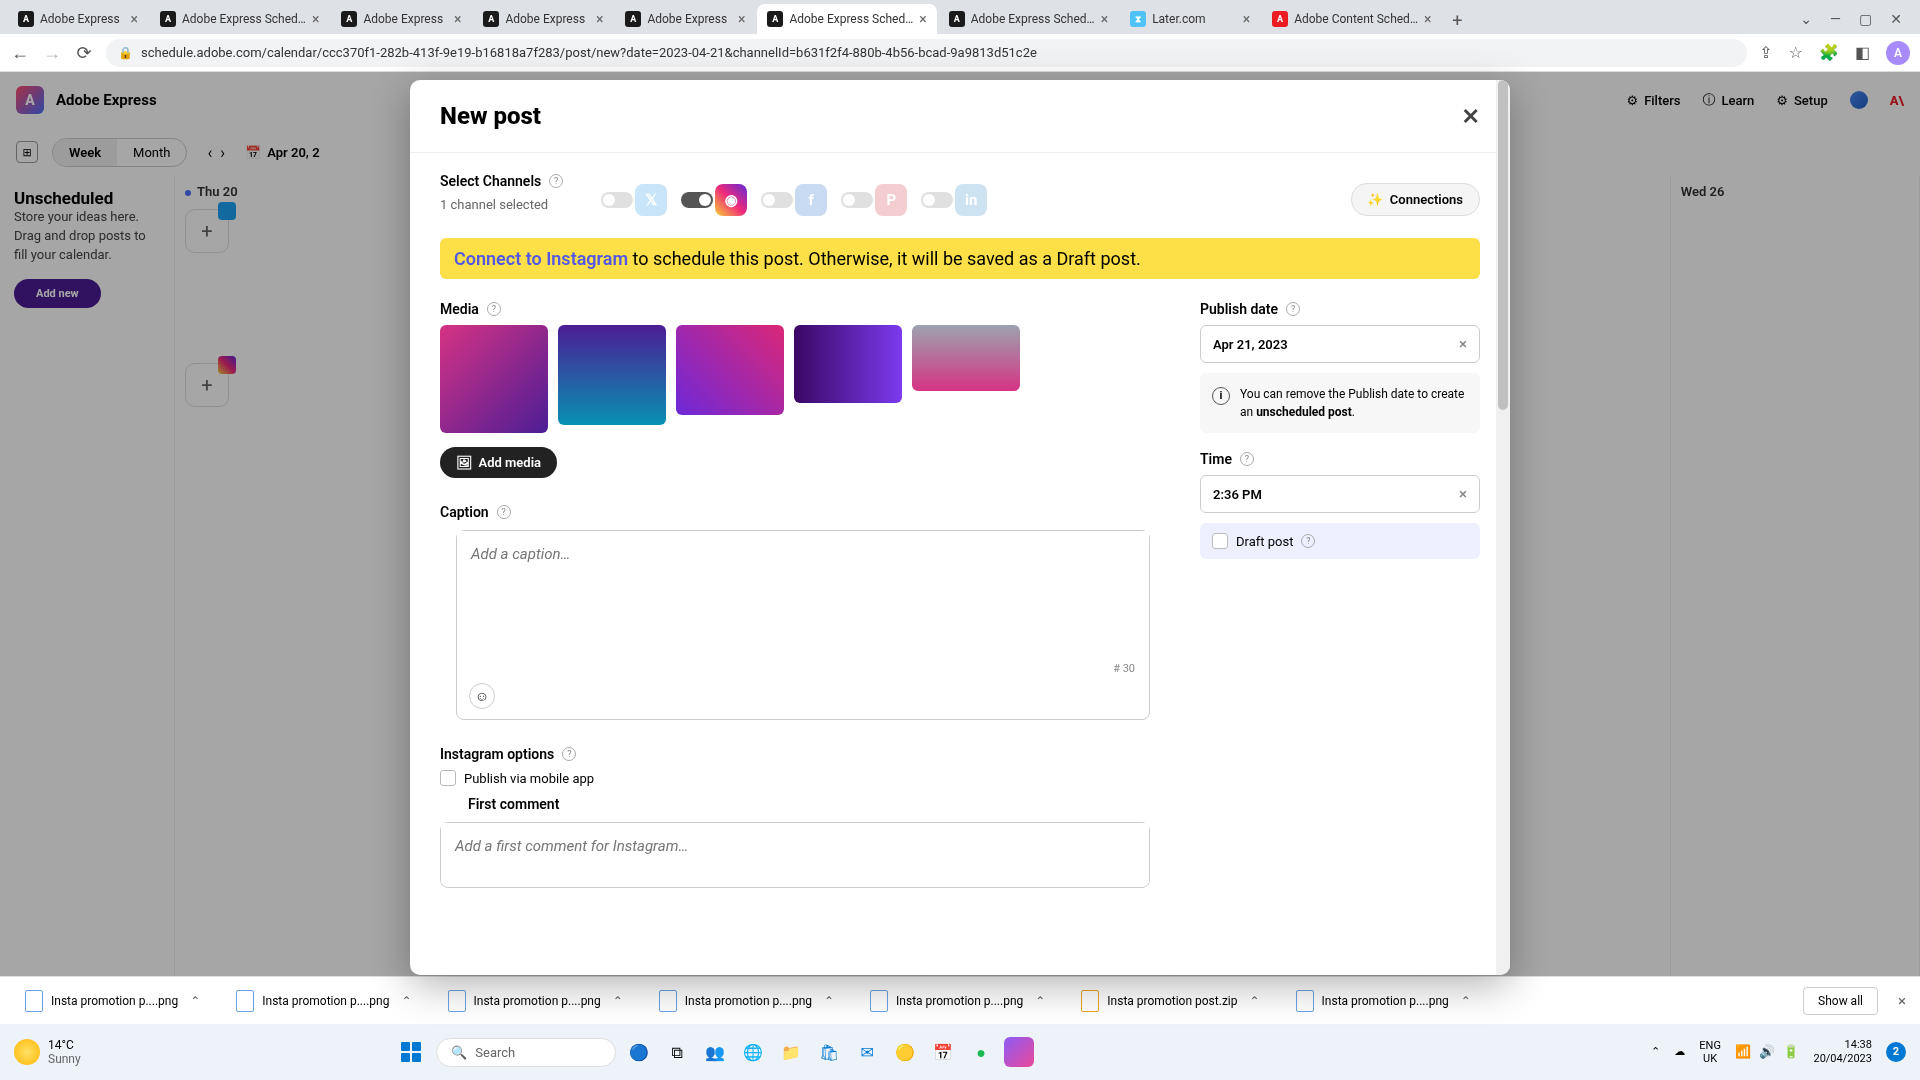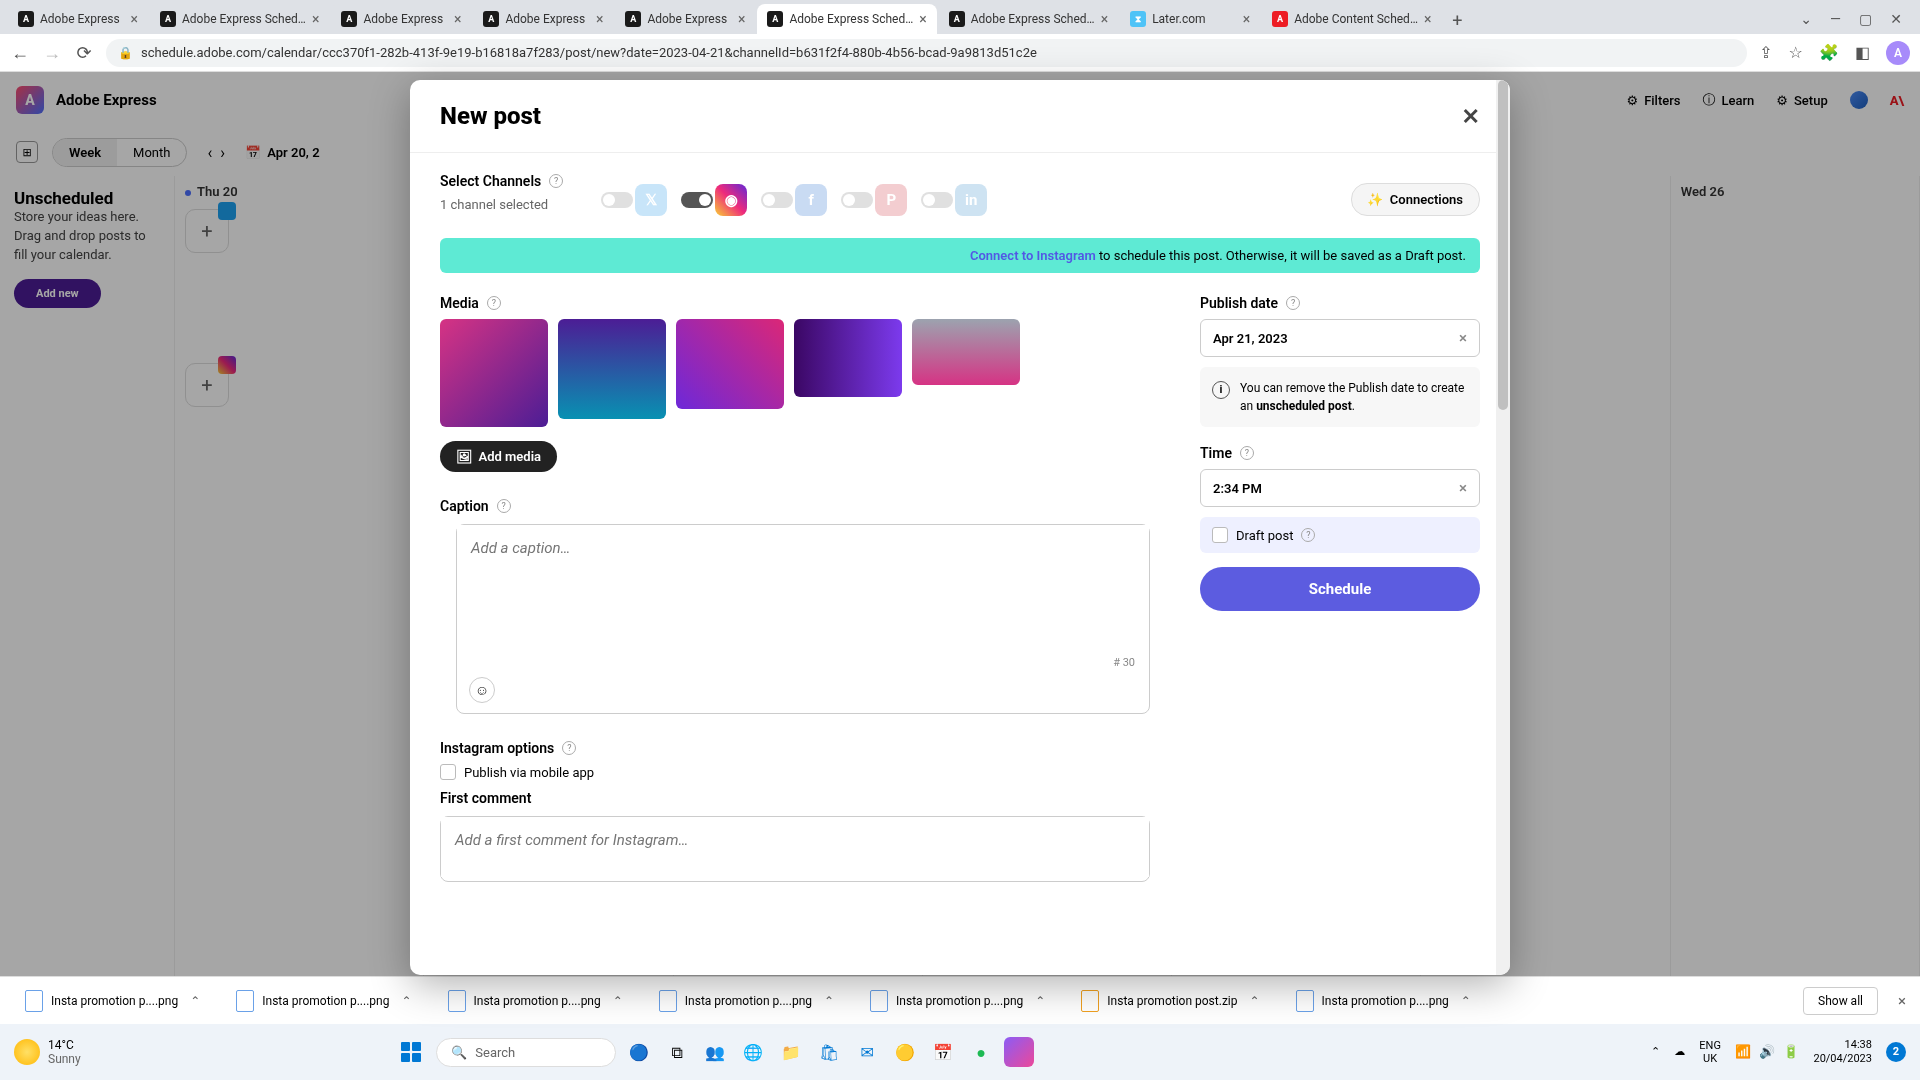--- a/index.html
+++ b/index.html
@@ -73,21 +73,21 @@
     .ch-wrap{display:flex;align-items:center;gap:2px;}
     .toggle-pill{width:32px;height:16px;background:#e0e0e0;border-radius:8px;position:relative;}
     .toggle-pill::after{content:'';position:absolute;width:12px;height:12px;background:#fff;border-radius:50%;top:2px;left:2px;}
     .toggle-pill.on{background:#555;}
     .toggle-pill.on::after{left:18px;}
     .ch-ic{width:32px;height:32px;border-radius:8px;display:flex;align-items:center;justify-content:center;color:#fff;font-size:15px;font-weight:700;}
     .ch-ic.tw{background:#c8e5f9;} .ch-ic.fb{background:#c9dbf3;} .ch-ic.pn{background:#f3cdd0;} .ch-ic.ln{background:#cee3f2;}
     .ch-ic.ig{background:linear-gradient(45deg,#f9ce34,#ee2a7b,#6228d7);}
     .connections-btn{margin-left:auto;background:#f5f5f5;border:1px solid #ddd;border-radius:16px;padding:8px 16px;font-size:13px;font-weight:600;display:flex;gap:6px;align-items:center;cursor:pointer;}
 
-    .banner{background:#5eead4;border-radius:6px;padding:10px 14px;font-size:13px;text-align:right;margin:12px 0 22px;}
+    .banner{background:#fde047;border-radius:6px;padding:10px 14px;font-size:18px;text-align:left;margin:12px 0 22px;}
     .banner a{color:#5258e4;font-weight:600;text-decoration:none;}
 
     .two-col{display:grid;grid-template-columns:1fr 280px;gap:50px;}
     
     .media-thumbs{display:flex;gap:10px;margin-bottom:14px;}
     .thumb{width:108px;height:108px;border-radius:6px;background:#ddd;background-size:cover;background-position:center;}
     .thumb.t1{background:linear-gradient(135deg,#d63384,#4c1d95);height:108px;}
     .thumb.t2{background:linear-gradient(180deg,#4c1d95,#0891b2);height:100px;}
     .thumb.t3{background:linear-gradient(45deg,#6d28d9,#db2777);height:90px;}
     .thumb.t4{background:linear-gradient(90deg,#3b0764,#7c3aed);height:78px;}
@@ -336,21 +336,21 @@
         </div>
 
         <div class="section-row" style="margin-top:26px;">
             <span class="sec-label">Instagram options</span>
             <span class="help-ic">?</span>
           </div>
         <div class="ig-checkbox">
             <div class="chk"></div>
             <span>Publish via mobile app</span>
           </div>
-        <div class="sec-label" style="margin-bottom:10px;">First comment</div>
+        <div class="sec-label" style="margin-bottom:10px;margin-left:28px;">First comment</div>
         <div class="comment-box">
           <textarea style="height: 60px;" placeholder="Add a first comment for Instagram…"></textarea>
         </div>
       </div>
 
       <div>
         <div class="section-row">
             <span class="sec-label">Publish date</span>
             <span class="help-ic">?</span>
           </div>
@@ -360,29 +360,28 @@
           </div>
         <div class="info-box">
           <div class="info-ic">i</div>
           <div><span>You can remove the Publish date to create an </span><strong>unscheduled post</strong>.</div>
         </div>
         <div class="section-row">
             <span class="sec-label">Time</span>
             <span class="help-ic">?</span>
           </div>
         <div class="date-input">
-            <span>2:34 PM</span>
+            <span>2:36 PM</span>
             <span class="clear">×</span>
           </div>
         <div class="draft-row">
             <div class="chk" style="background:#fff;"></div>
             <span>Draft post</span>
             <span class="help-ic">?</span>
           </div>
-        <div class="schedule-btn">Schedule</div>
       </div>
     </div>
   </div>
 </div>
 
 <div class="downloads-bar">
   <div class="dl-item">
       <div class="dl-ic"></div>
       <span class="dl-name">Insta promotion p....png</span>
       <span class="dl-chev">⌃</span>

